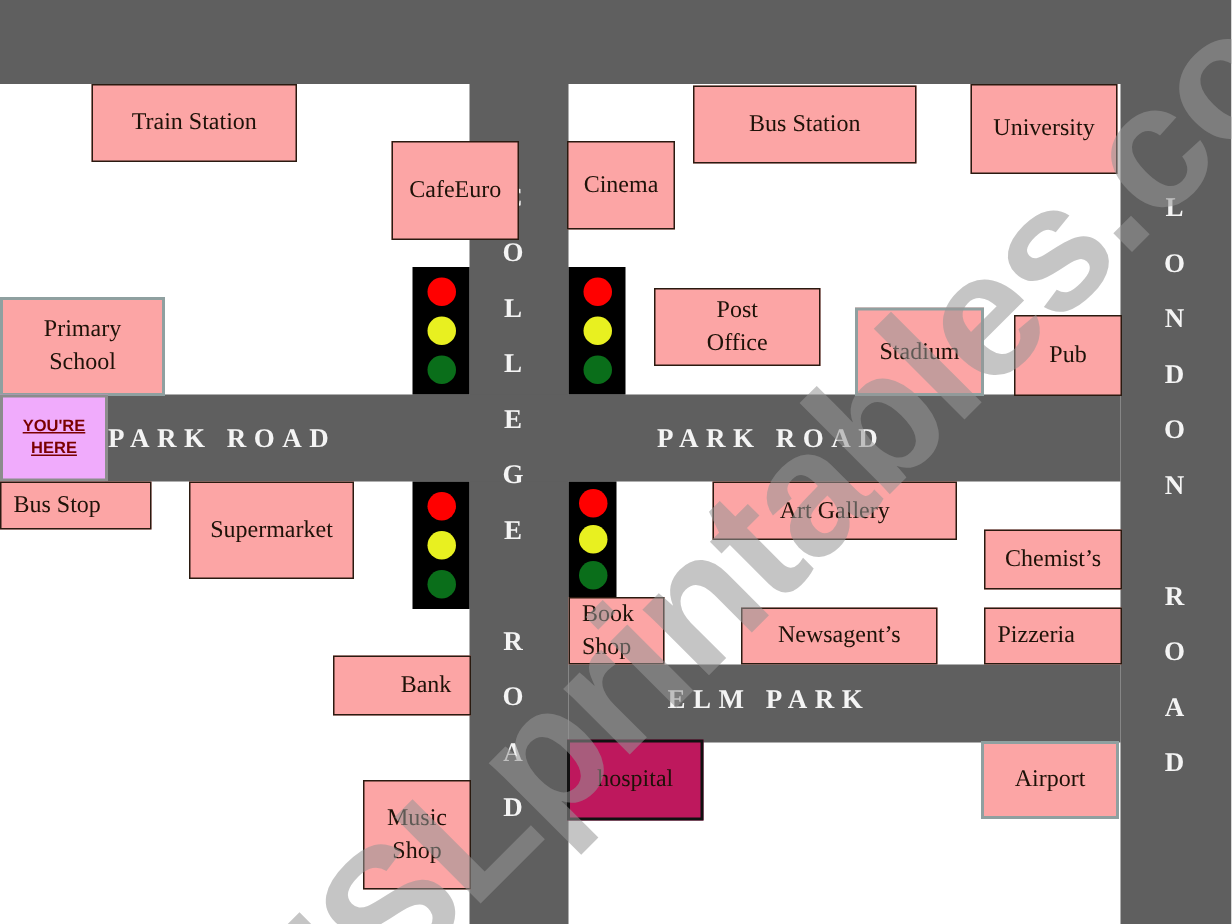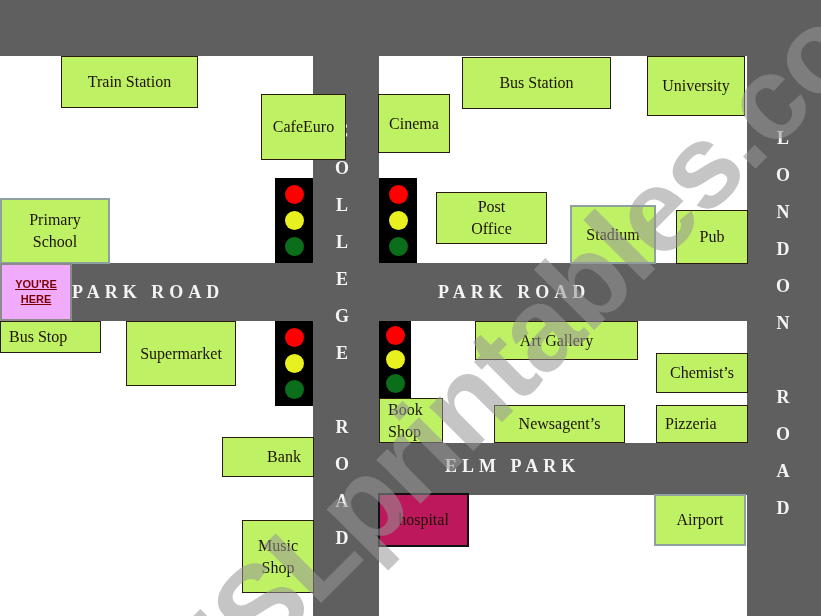--- a/index.html
+++ b/index.html
@@ -13,21 +13,21 @@
       position: absolute; color: #f4f4f4; font-weight: bold;
       font-family: "Liberation Serif", "DejaVu Serif", serif;
       font-size: 18px; white-space: nowrap;
     }
     .h-label { letter-spacing: 5px; }
     .v-label {
       display: flex; flex-direction: column; align-items: center;
       font-size: 18px; line-height: 37px;
     }
     .place {
-      position: absolute; background: #bef264;
+      position: absolute; background: #fca5a5;
       border: 1px solid #2a1a10; box-sizing: border-box;
       color: #1e1208; font-size: 16px; line-height: 22px;
       display: flex; align-items: center; justify-content: center; text-align: center;
       font-family: "Liberation Serif", "DejaVu Serif", serif;
     }
     .place.grey-border { border-color: #8fa0a0; border-width: 2px; }
     .place.left { justify-content: flex-start; padding-left: 8px; text-align: left; }
     .place.hospital { background: #be185d; border: 2px solid #111; }
     .you-here {
       position: absolute; background: #f0abfc; border: 2px solid #8c8c8c; box-sizing: border-box;

